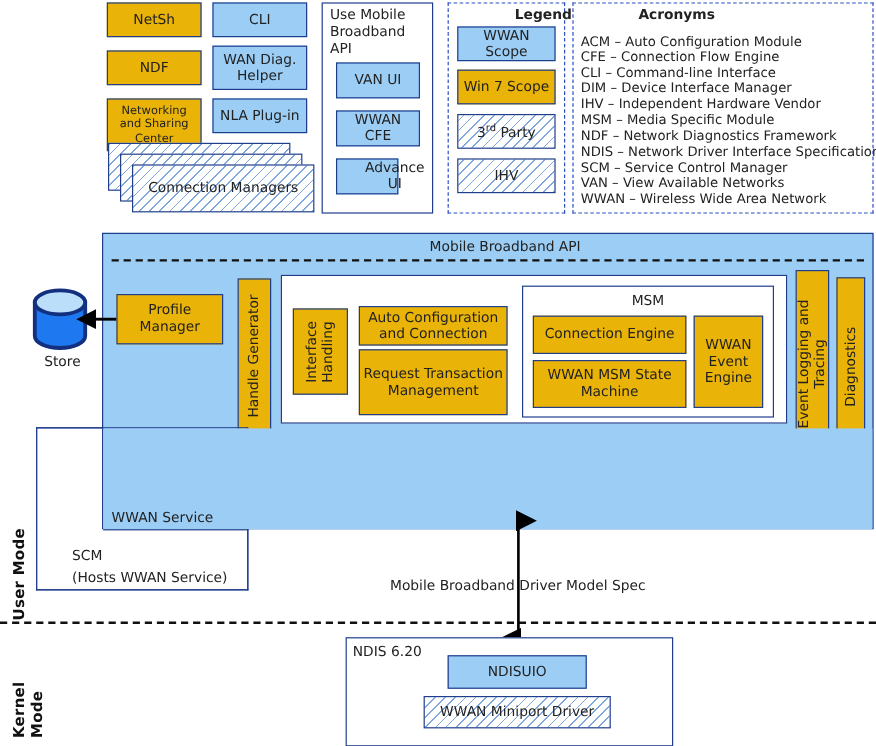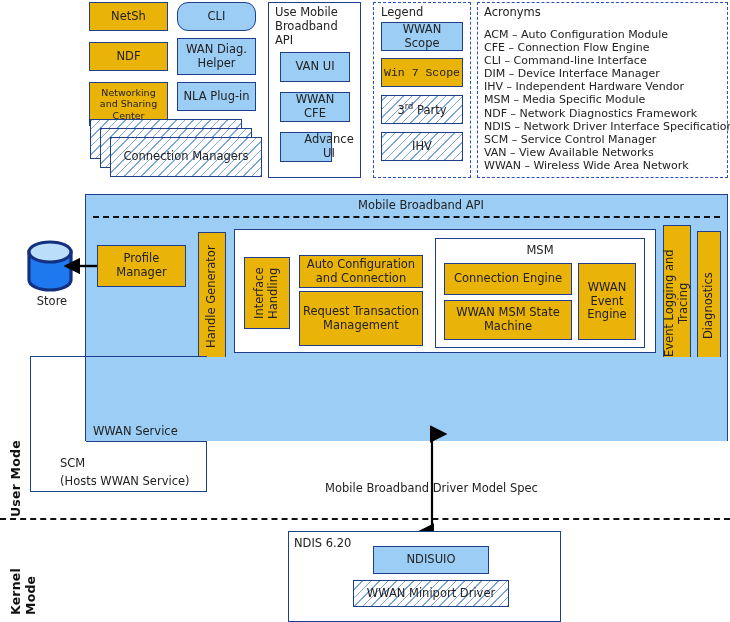--- a/index.html
+++ b/index.html
@@ -40,21 +40,21 @@
     transform:rotate(180deg);
   }
   .lbl{
     position:absolute;
     font-size:11.5px;
     color:#222;
     line-height:1.2;
     white-space:nowrap;
   }
   .lbl-wrap{white-space:normal;}
-  .bold{font-weight:normal;}
+  .bold{font-weight:bold;margin-left:48px;}
 
   
   .dashbox{
     position:absolute;box-sizing:border-box;
     border:1.6px dashed #2A4FC0;
     background:#ffffff;
   }
 
   
   .cont{
@@ -104,42 +104,42 @@
 </style>
 </head>
 <body>
 
 <div class="box plain" style="left:89px;top:2px;width:79px;height:29px;">NetSh</div>
 
 <div class="box plain" style="left:89px;top:42px;width:79px;height:29px;">NDF</div>
 
 <div class="box plain" style="left:89px;top:82px;width:79px;height:44px;font-size:9.5px;">Networking and Sharing Center</div>
 
-<div class="box blue" style="left:177px;top:2px;width:79px;height:29px;border-radius:11px;">CLI</div>
+<div class="box blue" style="left:177px;top:2px;width:79px;height:29px;">CLI</div>
 
 <div class="box blue" style="left:177px;top:38px;width:79px;height:37px;">WAN Diag. Helper</div>
 
 <div class="box blue" style="left:177px;top:82px;width:79px;height:29px;">NLA Plug-in</div>
 
 <div class="box hatch" style="left:90px;top:119px;width:152px;height:40px;"></div>
 <div class="box hatch" style="left:100px;top:128px;width:152px;height:40px;"></div>
 <div class="box hatch" style="left:110px;top:137px;width:152px;height:40px;">Connection Managers</div>
 
 <div class="cont" style="left:268px;top:2px;width:93px;height:176px;"></div>
 <div class="lbl lbl-wrap" style="left:275px;top:6px;width:84px;">Use Mobile Broadband API</div>
 
 <div class="box blue" style="left:280px;top:52px;width:70px;height:30px;">VAN UI</div>
 <div class="box blue" style="left:280px;top:92px;width:70px;height:30px;">WWAN CFE</div>
 <div class="box blue" style="left:280px;top:132px;width:50px;height:30px;padding-left:48px;">Advance UI</div>
 
 <div class="dashbox" style="left:373px;top:2px;width:98px;height:176px;"></div>
 <div class="lbl bold" style="left:381px;top:6px;font-size:11.5px;">Legend</div>
 
 <div class="box blue" style="left:381px;top:22px;width:82px;height:29px;">WWAN Scope</div>
-<div class="box plain" style="left:381px;top:58px;width:82px;height:29px;font-family:Liberation Mono, monospace;">Win 7 Scope</div>
+<div class="box plain" style="left:381px;top:58px;width:82px;height:29px;">Win 7 Scope</div>
 <div class="box hatch" style="left:381px;top:95px;width:82px;height:29px;">
   <span>3<sup>rd</sup> Party</span>
 </div>
 <div class="box hatch" style="left:381px;top:132px;width:82px;height:29px;">IHV</div>
 
 <div class="dashbox" style="left:477px;top:2px;width:251px;height:176px;"></div>
 <div class="lbl bold" style="left:484px;top:6px;font-size:11.5px;">Acronyms</div>
 <div class="acr" style="left:484px;top:28px;width:240px;">
   <div>ACM – Auto Configuration Module</div>
   <div>CFE – Connection Flow Engine</div>

